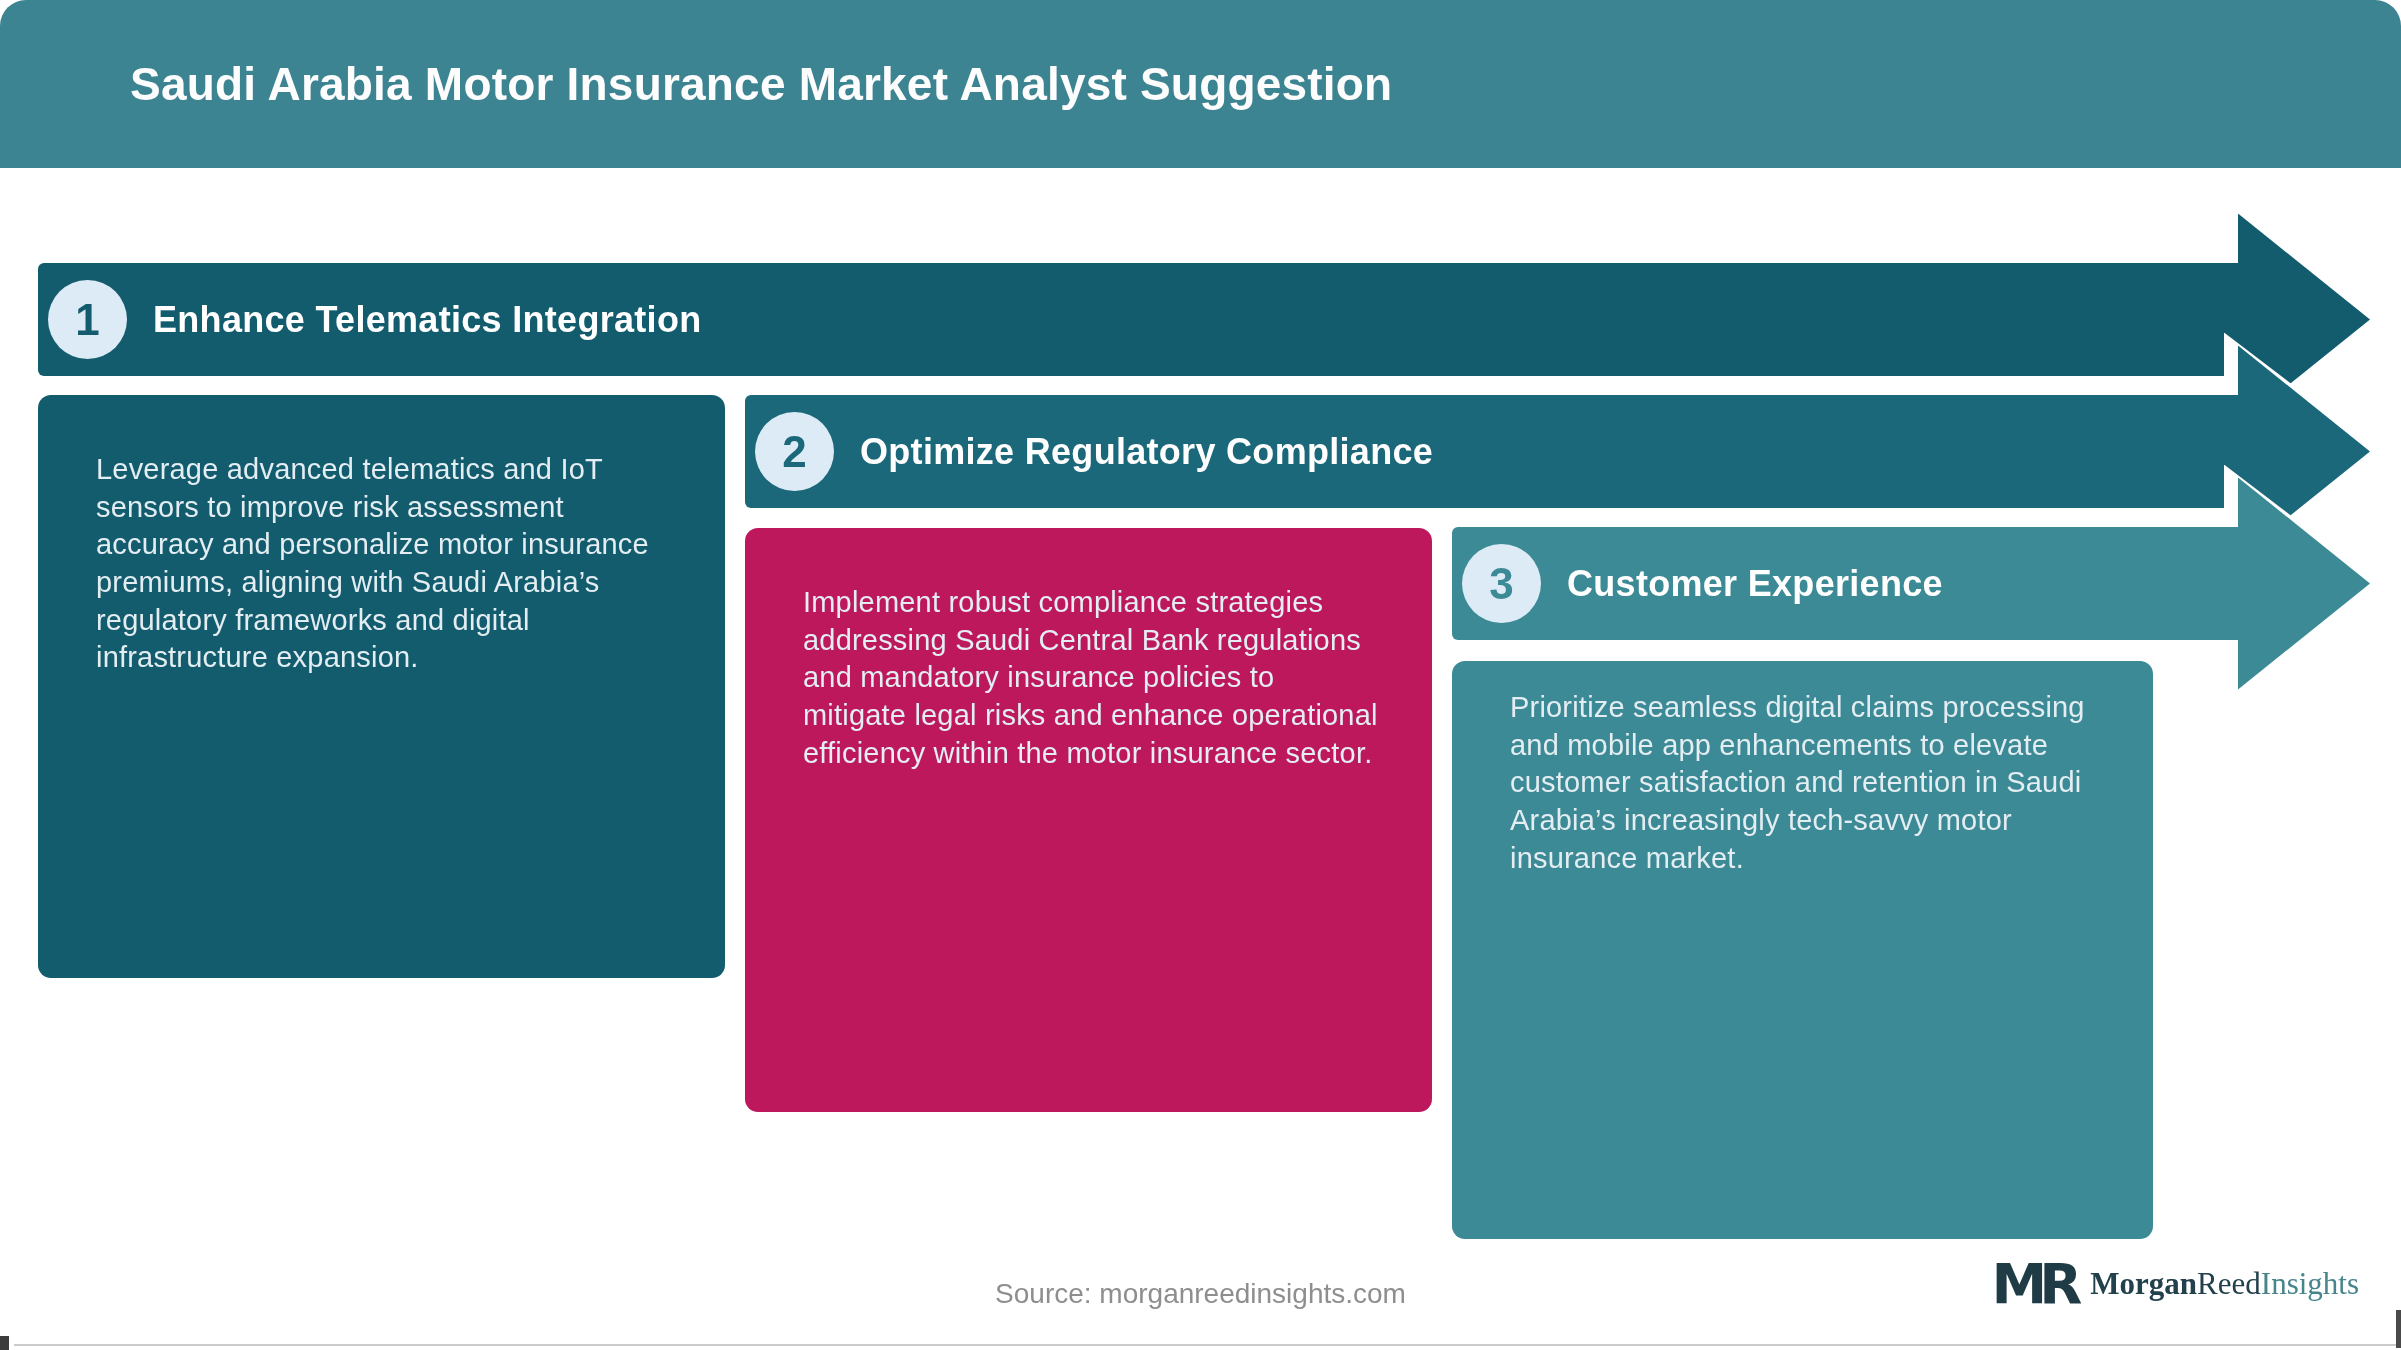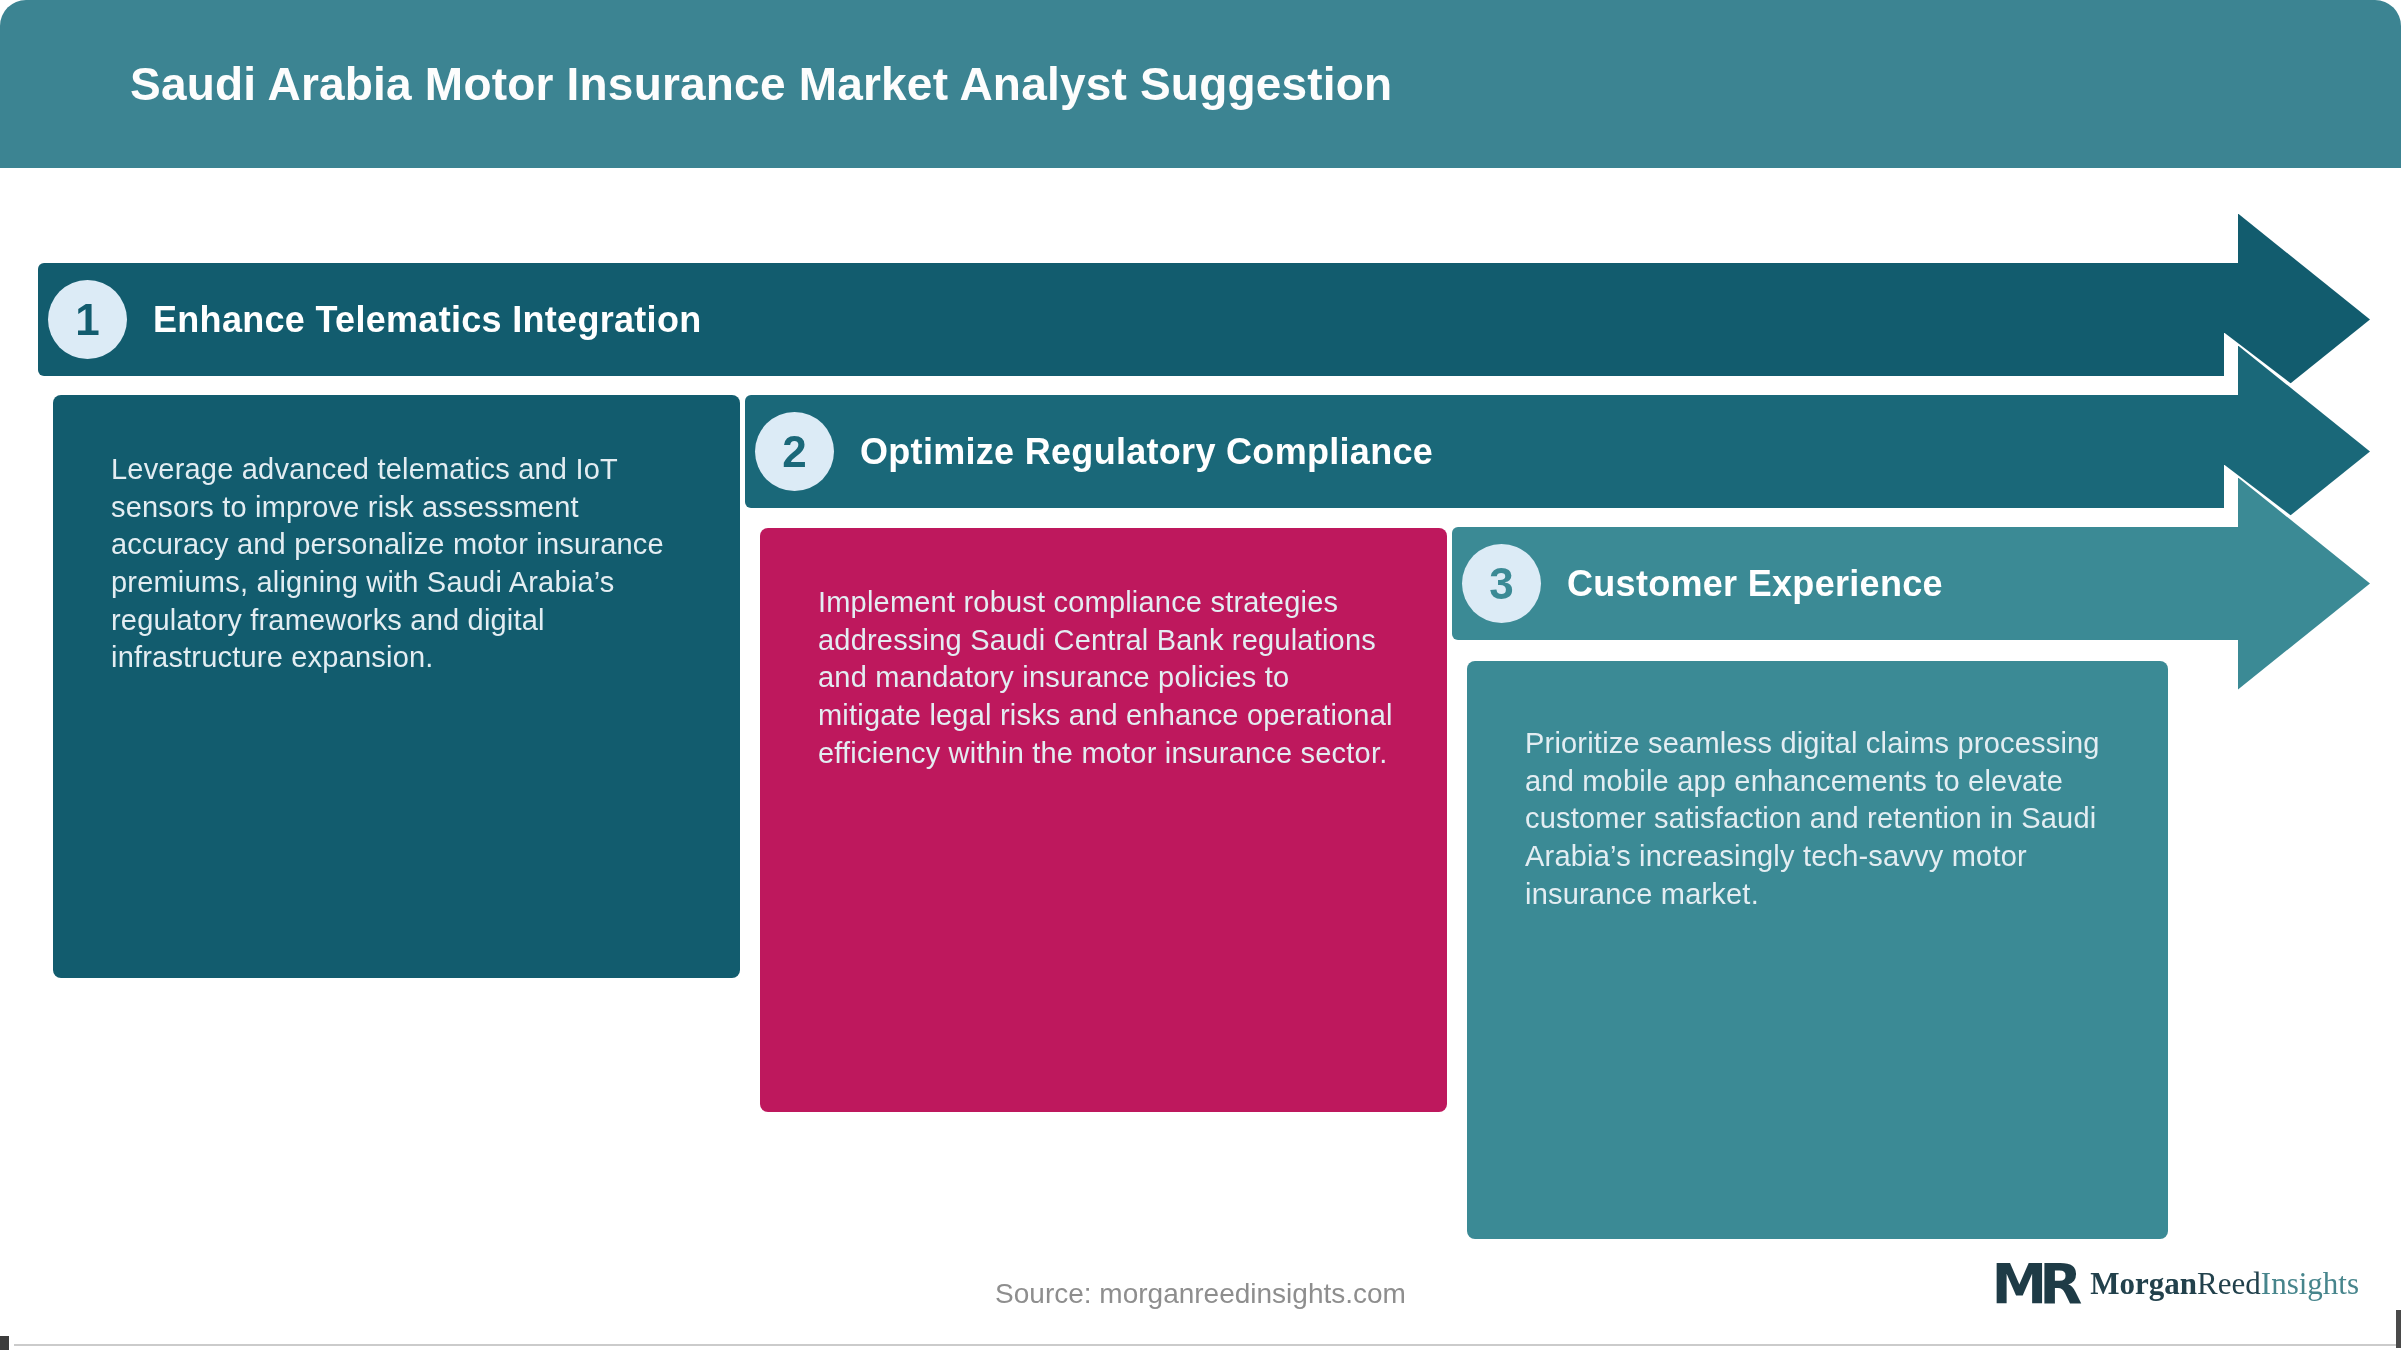--- a/index.html
+++ b/index.html
@@ -45,29 +45,29 @@
 
   .a1 .halo{z-index:9;}  .a1 .body,.a1 .head{z-index:10;}
   .a2 .halo{z-index:19;} .a2 .body,.a2 .head{z-index:20;}
   .a3 .halo{z-index:29;} .a3 .body,.a3 .head{z-index:30;}
 
   .a1 .body,.a1 .head{background:#125c6e;} .a1 .num{color:#125c6e;}
   .a2 .body,.a2 .head{background:#1a6879;} .a2 .num{color:#1a6879;}
   .a3 .body,.a3 .head{background:#3b8a95;} .a3 .num{color:#3b8a95;}
 
   
-  .box{position:absolute;border-radius:8px;margin-left:15px;}
+  .box{position:absolute;border-radius:13px;}
   .box p{
     margin:0;padding:56px 40px 0 58px;max-width:580px;
     color:#e3edf2;font-size:29px;line-height:1.3;letter-spacing:.2px;
   }
   .b1{left:38px;top:395px;width:687px;height:583px;background:#125c6e;}
   .b2{left:745px;top:528px;width:687px;height:584px;background:#be185d;}
   .b3{left:1452px;top:661px;width:701px;height:578px;background:#3b8a95;}
-  .b3 p{padding-top:64px;}
+  .b3 p{padding-top:28px;}
 
   
   .source{
     position:absolute;left:0;top:1278px;width:100%;text-align:center;
     color:#8e8e8e;font-size:28px;
   }
   .logo{
     position:absolute;right:42px;top:1256px;display:flex;align-items:center;gap:10px;
   }
   .logo-mark{

